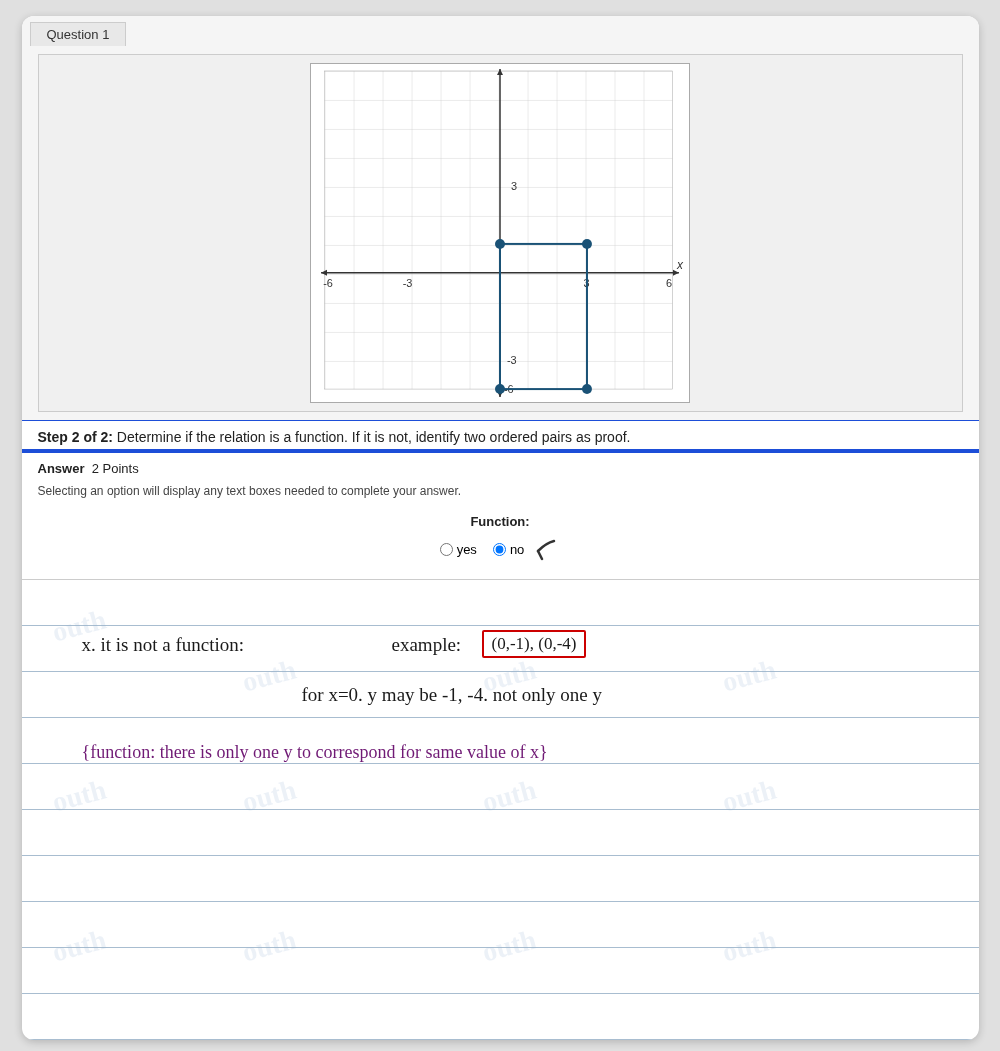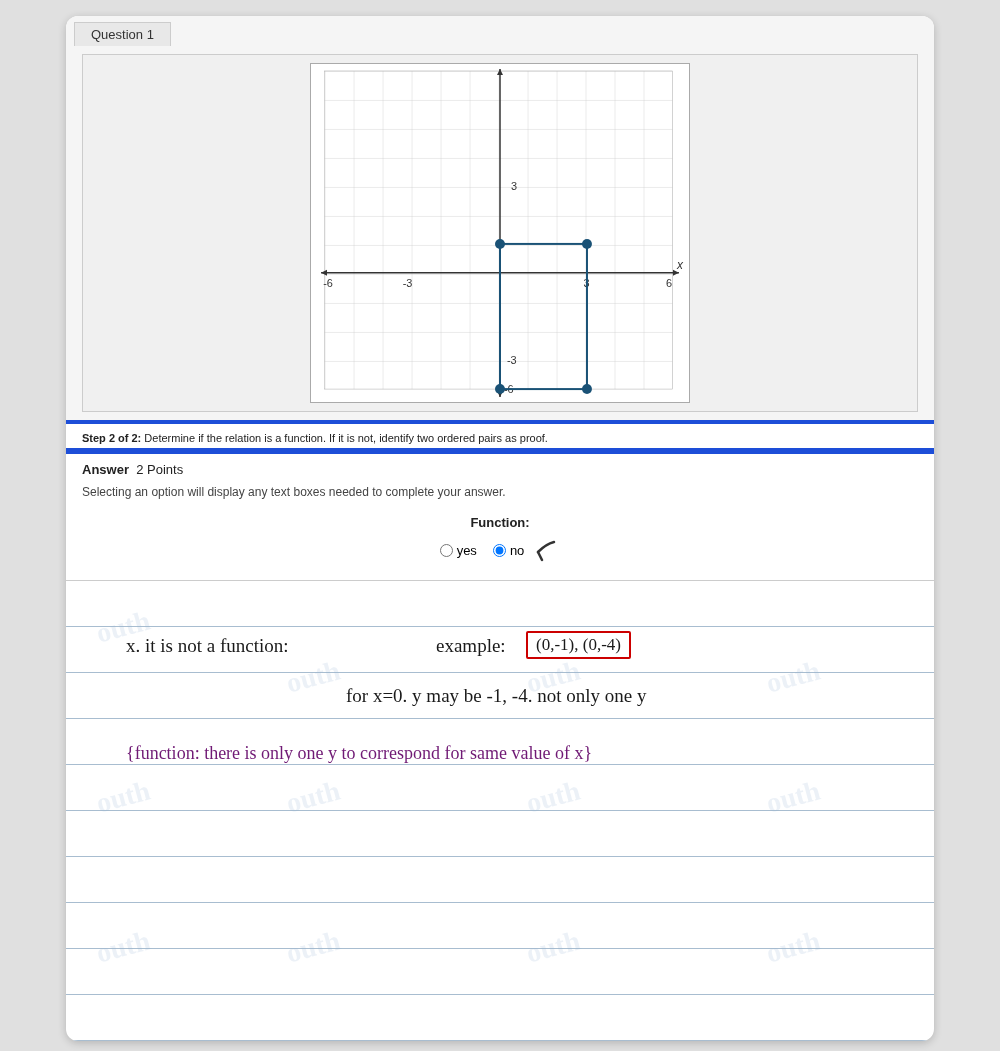--- a/index.html
+++ b/index.html
@@ -5,21 +5,21 @@
     * { box-sizing: border-box; margin: 0; padding: 0; }
     body {
       background: #e0e0e0;
       display: flex;
       justify-content: center;
       align-items: flex-start;
       min-height: 1051px;
       font-family: Arial, sans-serif;
     }
     .page-container {
-      width: 868px;
+      width: 957px;
       min-height: 1020px;
       background: #ffffff;
       border-radius: 12px;
       margin: 16px auto;
       box-shadow: 0 2px 8px rgba(0,0,0,0.2);
       overflow: hidden;
       position: relative;
     }
 
     
@@ -50,30 +50,30 @@
     }
 
     
     .graph-container {
       background: white;
       border: 1px solid #aaa;
     }
 
     .step-instruction {
       padding: 8px 16px 4px 16px;
-      font-size: 11px;
+      font-size: 14px;
       color: #222;
-      border-top: 4px solid #1d4ed8;
+      border-top: 1px solid #1d4ed8;
       background: white;
     }
 
     .answer-section {
       background: white;
       padding: 8px 16px;
-      border-top: 6px solid #1d4ed8;
+      border-top: 4px solid #1d4ed8;
     }
 
     .answer-label {
       font-size: 13px;
       color: #222;
       margin-bottom: 8px;
     }
     .answer-label strong {
       font-weight: bold;
     }

